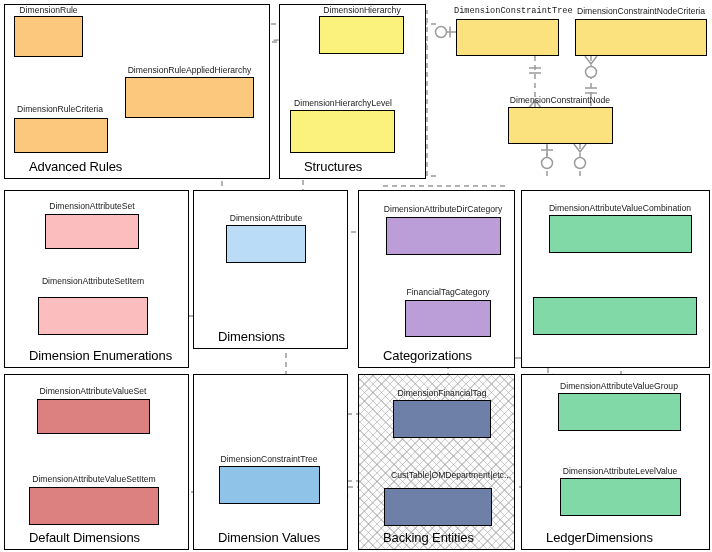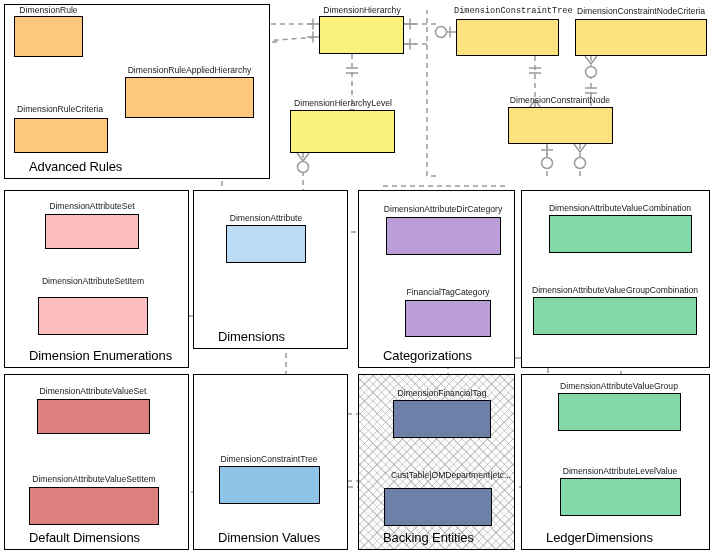--- a/index.html
+++ b/index.html
@@ -222,20 +222,23 @@
     <circle class="ring" cx="367" cy="498" r="5.5"></circle>
     <path class="solidmark" d="M377,492.5 L377,503.5 M373,498 L384,498"></path>
 
     <path class="dash" d="M358,487 L515,487"></path>
   </svg>
 
   <div class="group" style="left:4px;top:4px;width:266px;height:175px;">
     <span class="group-label">Advanced Rules</span>
   </div>
 
+  <div class="group" style="left:279px;top:4px;width:147px;height:175px;">
+    <span class="group-label">Structures</span>
+  </div>
 
 
   <div class="group" style="left:4px;top:190px;width:185px;height:178px;">
     <span class="group-label">Dimension Enumerations</span>
   </div>
 
   <div class="group" style="left:193px;top:190px;width:155px;height:159px;">
     <span class="group-label">Dimensions</span>
   </div>
 
@@ -298,21 +301,20 @@
 
   <div class="entity-label" style="left:381px;top:204px;width:124px;">DimensionAttributeDirCategory</div>
   <div class="entity" style="left:386px;top:217px;width:115px;height:38px;background:#bb9ed8;"></div>
 
   <div class="entity-label" style="left:400px;top:287px;width:96px;">FinancialTagCategory</div>
   <div class="entity" style="left:405px;top:300px;width:86px;height:37px;background:#bb9ed8;"></div>
 
   <div class="entity-label" style="left:545px;top:203px;width:150px;">DimensionAttributeValueCombination</div>
   <div class="entity" style="left:549px;top:215px;width:143px;height:38px;background:#81d9a8;"></div>
 
-  <div class="entity-label" style="left:529px;top:285px;width:172px;">DimensionAttributeValueGroupCombination</div>
   <div class="entity" style="left:533px;top:297px;width:164px;height:38px;background:#81d9a8;"></div>
 
   <div class="entity-label" style="left:34px;top:386px;width:118px;">DimensionAttributeValueSet</div>
   <div class="entity" style="left:37px;top:399px;width:113px;height:35px;background:#dd8080;"></div>
 
   <div class="entity-label" style="left:26px;top:474px;width:136px;">DimensionAttributeValueSetItem</div>
   <div class="entity" style="left:29px;top:487px;width:130px;height:38px;background:#dd8080;"></div>
 
   <div class="entity-label" style="left:214px;top:454px;width:110px;">DimensionConstraintTree</div>
   <div class="entity" style="left:219px;top:466px;width:101px;height:38px;background:#8fc4e8;"></div>

